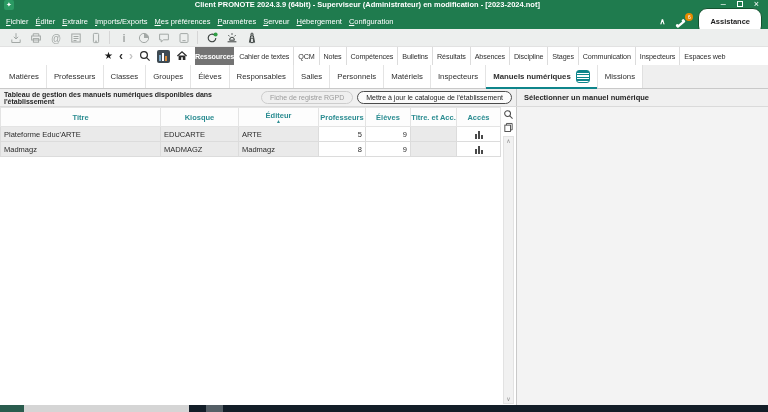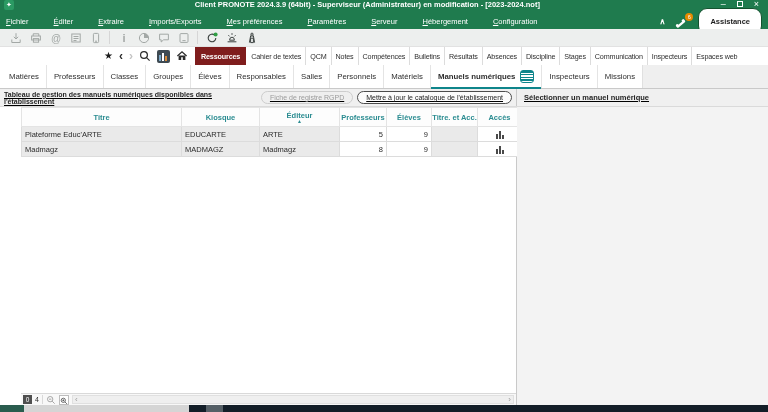--- a/index.html
+++ b/index.html
@@ -10,21 +10,21 @@
   
   .titlebar { height:14px; background:#1f7b4e; color:#fff; display:flex; align-items:flex-start; padding:0 4px; flex:none; }
   .app-logo { width:10px; height:10px; background:#2b9a63; border-radius:2px; font-size:7px; line-height:10px; text-align:center; color:#fff; }
   .win-title { flex:1; text-align:center; font-size:7.5px; font-weight:bold; white-space:nowrap; overflow:hidden; }
   .win-btns { display:flex; align-items:center; gap:11px; padding-right:5px; }
   .win-btn { font-size:9px; line-height:1; color:#fff; cursor:default; }
   .restore-glyph { width:6px; height:6px; border:1px solid #fff; display:inline-block; }
 
   
   .menubar { height:15px; background:#1f7b4e; display:flex; align-items:center; padding:0 6px; color:#fff; flex:none; }
-  .menu-items { display:flex; gap:25px; font-size:7.5px; }
+  .menu-items { display:flex; gap:7px; font-size:7.5px; }
   .menu-item::first-letter { text-decoration:underline; }
   .menubar-right { margin-left:auto; display:flex; align-items:center; gap:10px; }
   .chevron-up { font-size:8px; font-weight:bold; }
   .phone-wrap { position:relative; width:13px; height:12px; }
   .phone-wrap svg { width:12px; height:12px; }
   .badge { position:absolute; top:-3px; right:-5px; background:#e68a00; color:#fff; min-width:8px; height:8px; border-radius:50%; font-size:5.5px; display:flex; align-items:center; justify-content:center; }
   .assistance-btn { background:#fff; color:#1d1d1d; font-size:7.5px; font-weight:bold; padding:8px 11px; border-radius:9px; border:1px solid #14532f; }
 
   
   .toolbar { height:18px; background:#edefee; display:flex; align-items:center; padding:0 2px; border-bottom:1px solid #e2e2e2; flex:none; }
@@ -40,44 +40,44 @@
   .star { font-size:10px; color:#1c1c1c; line-height:1; }
   .chev { font-size:12px; font-weight:bold; color:#2a2a2a; line-height:1; }
   .chev.disabled { color:#c4c4c4; }
   .nav-svg { width:12px; height:12px; color:#2a2a2a; display:flex; }
   .nav-svg svg { width:12px; height:12px; }
   .shortcut-sq { width:13px; height:13px; background:#3e4a52; border-radius:2px; display:flex; align-items:flex-end; justify-content:center; gap:1px; padding:2px; }
   .shortcut-sq i { display:block; width:2px; }
   .main-tabs { display:flex; align-items:stretch; margin-left:7px; font-size:7.2px; letter-spacing:-0.15px; }
   .main-tab { display:flex; align-items:center; padding:0 4px; color:#2e2e2e; white-space:nowrap; }
   .main-tab + .main-tab { border-left:1px solid #dcdcdc; }
-  .main-tab.selected { background:#7f1d1d; color:#fff; font-weight:bold; border-left-color:transparent; padding:0 6px; }
+  .main-tab.selected { background:#737373; color:#fff; font-weight:bold; border-left-color:transparent; padding:0 0; }
   .main-tab.selected + .main-tab { border-left-color:transparent; }
 
   
   .subtabs { height:24px; background:#fff; border-bottom:1px solid #c9c9c9; display:flex; align-items:stretch; font-size:7.8px; padding-left:2px; flex:none; }
   .sub-tab { display:flex; align-items:center; padding:0 7px; color:#2e2e2e; white-space:nowrap; position:relative; }
   .sub-tab + .sub-tab { border-left:1px solid #e4e4e4; }
   .sub-tab.selected { font-weight:bold; }
   .sub-tab.selected::after { content:""; position:absolute; left:0; right:0; bottom:-1px; height:2px; background:#0e858b; }
   .book-icon { width:14px; height:13px; margin-left:5px; border-radius:3px; border:1.5px solid #0e858b; background:repeating-linear-gradient(180deg,#0e858b 0 1.6px,#ffffff 1.6px 2.8px); }
   .subtab-filler { flex:1; background:#efefef; border-left:1px solid #e0e0e0; }
 
   
-  .content-header { height:18px; display:flex; align-items:stretch; background:#f0f0f0; border-bottom:1px solid #dadada; font-size:7px; flex:none;text-decoration:underline; }
+  .content-header { height:18px; display:flex; align-items:stretch; background:#f0f0f0; border-bottom:1px solid #dadada; font-size:7px; flex:none; }
   .ch-left { width:517px; display:flex; align-items:center; padding:0 4px; border-right:1px solid #c9c9c9; gap:4px; flex:none; }
   .ch-title { font-weight:bold; color:#1f1f1f; }
   .btn { border-radius:8px; padding:2px 8px; white-space:nowrap; }
   .btn-disabled { color:#9b9b9b; background:#efefef; border:1px solid #cdcdcd; margin-left:auto; }
   .btn-update { color:#1c1c1c; background:#fbfbfb; border:1px solid #4c4c4c; }
   .ch-right { flex:1; display:flex; align-items:center; padding-left:7px; font-weight:bold; color:#1f1f1f; font-size:7.5px; }
 
   
   .main { flex:1; display:flex; min-height:0; }
-  .left-panel { width:517px; border-right:1px solid #c9c9c9; display:flex; flex-direction:column; background:#fff; flex:none;padding-left:21px; }
+  .left-panel { width:517px; border-right:1px solid #c9c9c9; display:flex; flex-direction:row; background:#fff; flex:none; }
   .lp-body { flex:1; display:flex; min-height:0; }
   .table-area { width:500px; flex:none; }
   table { border-collapse:collapse; table-layout:fixed; width:500px; font-size:7.5px; }
   th { color:#2b8c91; font-weight:bold; border:1px solid #e4e4e4; height:19px; text-align:center; background:#fdfdfd; vertical-align:middle; }
   th .sort { display:block; font-size:5px; line-height:3px; color:#2b8c91; }
   td { border:1px solid #dcdcdc; height:15px; padding:0 3px; color:#2b2b2b; overflow:hidden; white-space:nowrap; }
   td.gray { background:#eaeaea; }
   td.num { background:#fff; text-align:right; }
   td.acc { background:#fff; }
   .bars { display:flex; align-items:flex-end; gap:1px; justify-content:center; height:9px; }
@@ -290,26 +290,26 @@
       </div>
       <div class="sub-tab">
         <span>Salles</span>
       </div>
       <div class="sub-tab">
         <span>Personnels</span>
       </div>
       <div class="sub-tab">
         <span>Matériels</span>
       </div>
+      <div class="sub-tab">
+        <span>Inspecteurs</span>
+      </div>
       <div class="sub-tab selected">
         <span>Manuels numériques</span>
         <span class="book-icon"></span>
-      </div>
-      <div class="sub-tab">
-        <span>Inspecteurs</span>
       </div>
       <div class="sub-tab">
         <span>Missions</span>
       </div>
       <div class="subtab-filler"></div>
     </div>
 
   <div class="content-header">
     <div class="ch-left">
       <span class="ch-title">Tableau de gestion des manuels numériques disponibles dans l'établissement</span>

